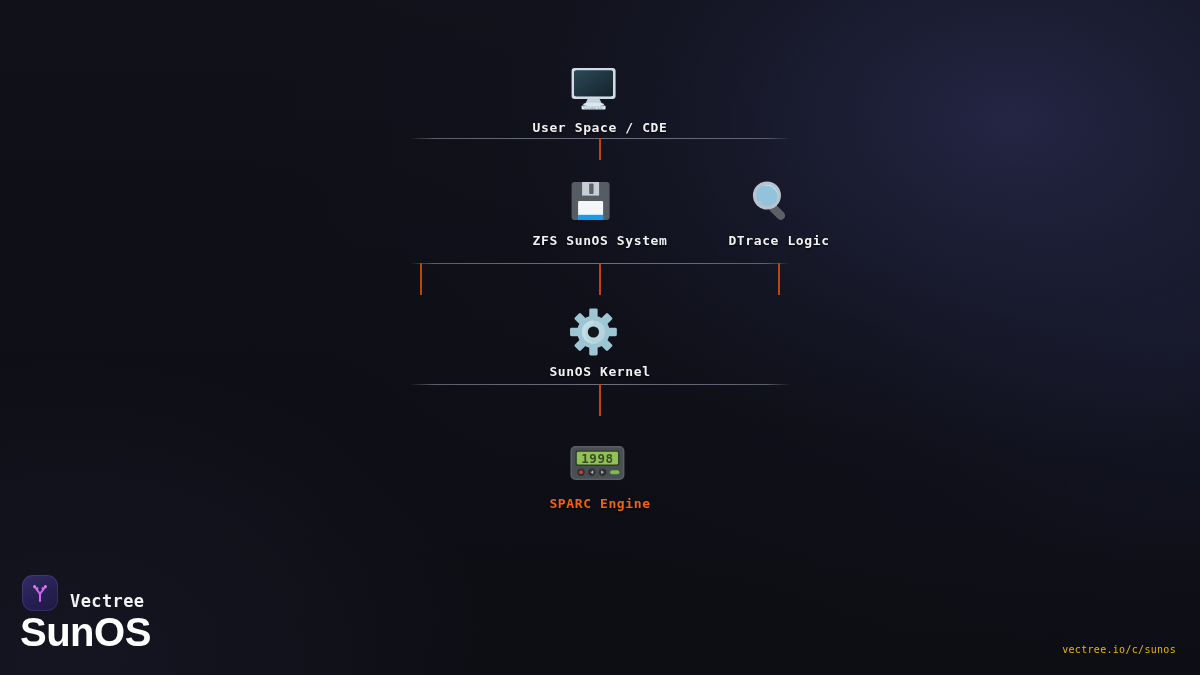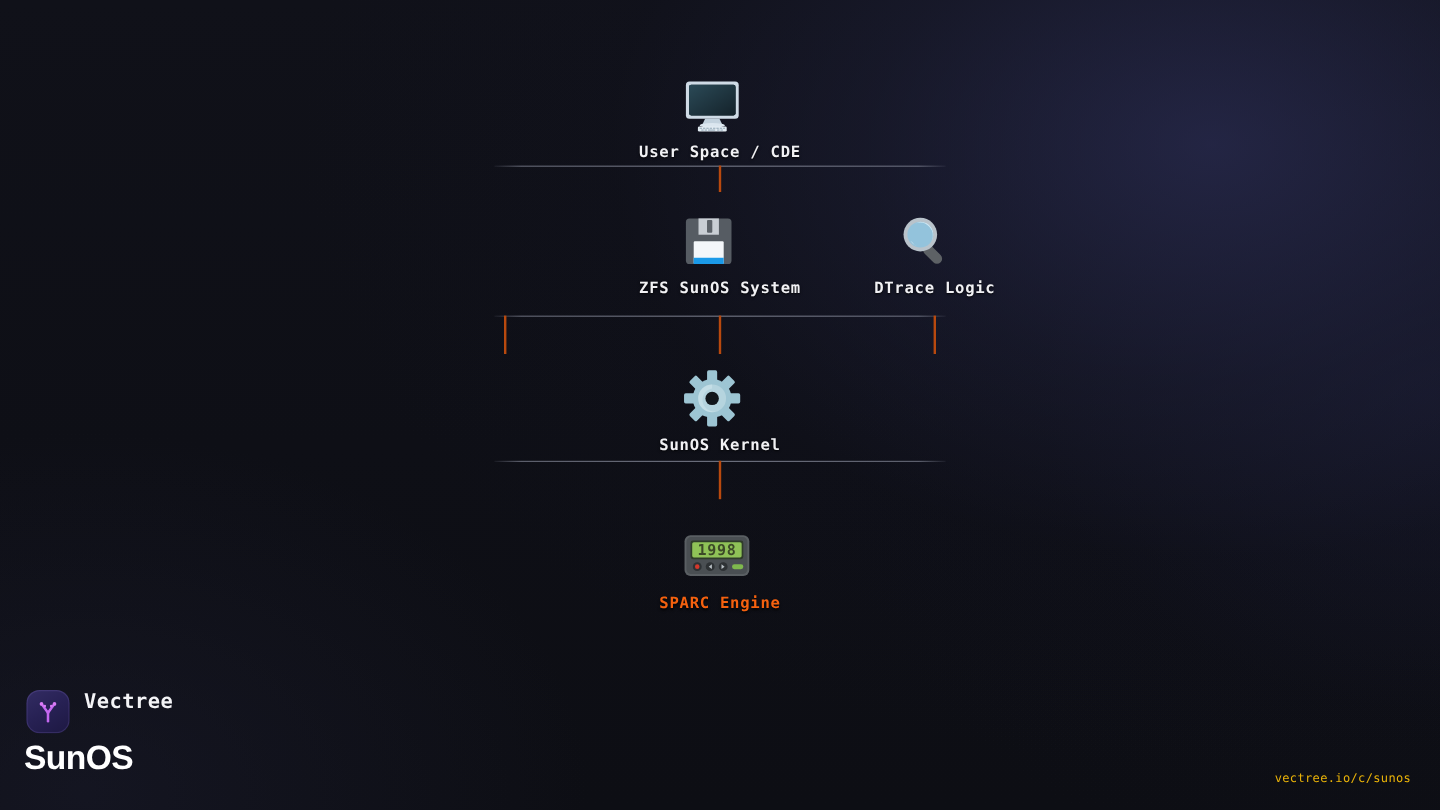--- a/index.html
+++ b/index.html
@@ -76,40 +76,40 @@
     transform:translateX(-50%);
   }
 
   
   .ico { display:block; }
 
   
   .footer-brand {
     position:absolute;
     left:22px; top:575px;
-    display:flex; align-items:flex-start; gap:12px;
+    display:flex; align-items:flex-end; gap:12px;
   }
   .logo-mark {
     width:36px; height:36px;
     border-radius:11px;
     background:linear-gradient(150deg, #332c63 0%, #272154 48%, #1d1842 100%);
     box-shadow:inset 0 0 0 1px rgba(150,130,220,0.18);
     display:flex; align-items:center; justify-content:center;
   }
   .brand-name {
     font-family:"DejaVu Sans Mono", "Liberation Mono", monospace;
     font-size:17px; font-weight:bold;
     color:#f3f3f6;
     letter-spacing:0.4px;
   }
   .page-title {
     position:absolute;
     left:20px; top:610px;
     font-family:"Liberation Sans", sans-serif;
-    font-size:28px;
+    font-size:40px;
     font-weight:bold;
     color:#ffffff;
     letter-spacing:-0.5px;
     line-height:44px;
   }
   .page-url {
     position:absolute;
     right:24px; top:624px;
     font-family:"DejaVu Sans Mono", "Liberation Mono", monospace;
     font-size:10px;

